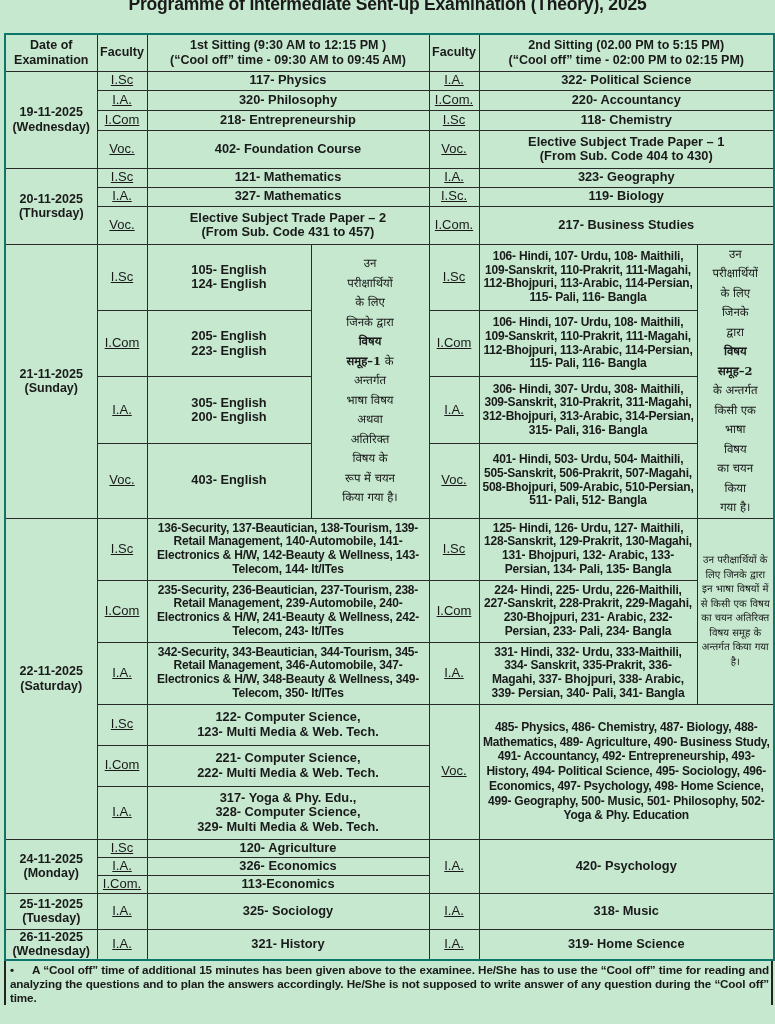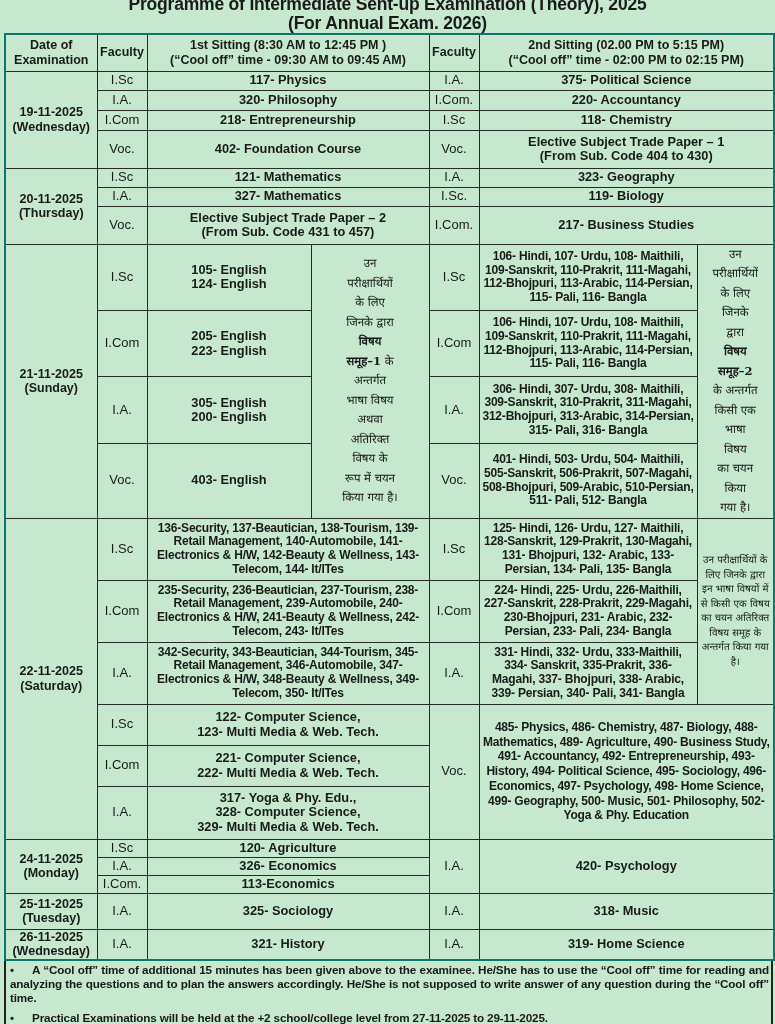--- a/index.html
+++ b/index.html
@@ -23,21 +23,21 @@
   }
   table.sched td, table.sched th {
     border: 1.5px solid #2a2a2a;
     text-align: center; vertical-align: middle;
     padding: 0 2px;
     font-size: 12.5px; line-height: 14.5px;
     font-weight: bold;
   }
   table.sched th { font-size: 12.5px; line-height: 15px; }
   .date { font-weight: bold; }
-  .fac { font-weight: normal !important; font-size: 13px !important; }
+  .fac { font-weight: normal !important; font-size: 13px !important; text-decoration: underline; }
   .subj { font-weight: normal; font-size: 12.8px !important; }
   .subj-dense { font-weight: bold; font-size: 12px !important; line-height: 13.6px !important; letter-spacing: -0.2px; }
   .hindi { font-family: "DejaVu Serif", serif; font-weight: normal !important; font-size: 11.5px !important; line-height: 19.5px !important; }
   .hindi-small { font-family: "DejaVu Serif", serif; font-weight: normal !important; font-size: 10px !important; line-height: 14.5px !important; }
   .hindi b { font-weight: bold; }
   .notes {
     position: absolute; left: 4px; top: 966px; width: 769px;
     font-size: 11.7px; line-height: 14px; font-weight: bold;
     border-left: 2px solid #222; border-right: 2px solid #222;
     box-sizing: border-box; padding: 2px 2px 0 4px;
@@ -47,58 +47,57 @@
   .note .bullet { display: inline-block; width: 22px; }
   .note2 { margin-top: 6px; }
 </style>
 </head>
 <body>
 
 <div class="page">
 
   <div class="title">
     <span class="l1">Programme of Intermediate Sent-up Examination (Theory), 2025</span>
-    <span class="l2">(For Annual Exam. 2026)</span>
   </div>
 
   <table class="sched">
     <colgroup>
       <col style="width:92px">
       <col style="width:50px">
       <col style="width:164px">
       <col style="width:118px">
       <col style="width:50px">
       <col style="width:218px">
       <col style="width:77px">
     </colgroup>
 
     <tbody>
         <tr style="height:37px">
       <th>Date of Examination</th>
       <th>Faculty</th>
       <th colspan="2">
-        <span>1st Sitting (8:30 AM to 12:45 PM )</span><br>
+        <span>1st Sitting (9:30 AM to 12:15 PM )</span><br>
         <span>(“Cool off” time - 09:30 AM to 09:45 AM)</span>
       </th>
       <th>Faculty</th>
       <th colspan="2">
         <span>2nd  Sitting (02.00 PM to 5:15 PM)</span><br>
         <span>(“Cool off” time - 02:00 PM to 02:15 PM)</span>
       </th>
     </tr>
 
     <tr style="height:19px">
       <td rowspan="4" class="date">
         <span>19-11-2025</span><br>
         <span>(Wednesday)</span>
       </td>
       <td class="fac">I.Sc</td>
       <td colspan="2" class="subj">117- Physics</td>
       <td class="fac">I.A.</td>
-      <td colspan="2" class="subj">375- Political Science</td>
+      <td colspan="2" class="subj">322- Political Science</td>
     </tr>
     <tr style="height:20px">
       <td class="fac">I.A.</td>
       <td colspan="2" class="subj">320- Philosophy</td>
       <td class="fac">I.Com.</td>
       <td colspan="2" class="subj">220- Accountancy</td>
     </tr>
     <tr style="height:20px">
       <td class="fac">I.Com</td>
       <td colspan="2" class="subj">218- Entrepreneurship</td>
@@ -298,18 +297,15 @@
       <td class="fac">I.A.</td>
       <td colspan="2" class="subj">319- Home Science</td>
     </tr>
   </tbody>
     </table>
 
   <div class="notes">
     <span class="note">
       <span class="bullet">•</span><span>A “Cool off” time of additional 15 minutes has been given above to the examinee. He/She has to use the “Cool off” time for reading and analyzing the questions and to plan the answers accordingly. He/She is not supposed to write answer of any question during the “Cool off” time.</span>
     </span>
-    <span class="note note2">
-      <span class="bullet">•</span><span>Practical Examinations will be held at the +2 school/college level from 27-11-2025 to 29-11-2025.</span>
-    </span>
   </div>
 
 </div>
 
 </body></html>

